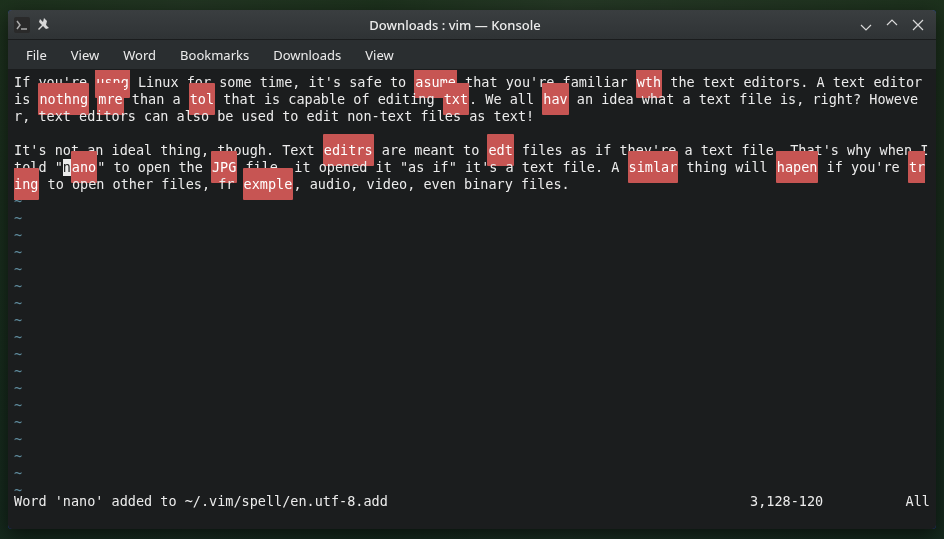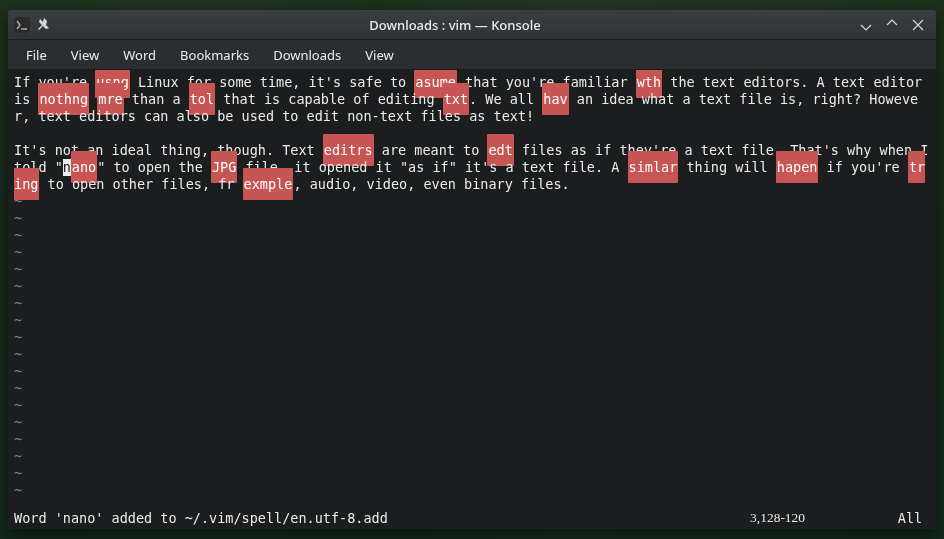--- a/index.html
+++ b/index.html
@@ -40,27 +40,27 @@
       color:#ececec; position:relative; overflow:hidden;
     }
     .content { white-space:pre-wrap; word-break:break-all; }
     .hl { background:#c75553; color:#fff; padding:8px 1px; border-radius:1px; }
     .cursor {
       display:inline-block; width:8px;
       background:#ececec; color:#1b1d1e;
     }
     .tilde { color:#5f8c9e; }
     .status {
-      position:absolute; bottom:3px; left:6px; right:6px;
+      position:absolute; bottom:20px; left:6px; right:6px;
       display:flex; font:400 13.5px "DejaVu Sans Mono",monospace;
       color:#ececec;
     }
     .status .msg { flex:1; }
-    .status .pos { width:140px; text-align:left;font-family:Liberation Serif, serif; }
-    .status .pct { width:40px; text-align:center; }
+    .status .pos { width:140px; text-align:left; }
+    .status .pct { width:40px; text-align:right; }
   </style>
 </head>
 <body>
 
 <div class="window">
   <div class="titlebar">
     <div class="left">
       <span>
         <svg viewBox="0 0 16 16">
             <rect width="16" height="16" rx="2" fill="#2a2a2a"></rect>

